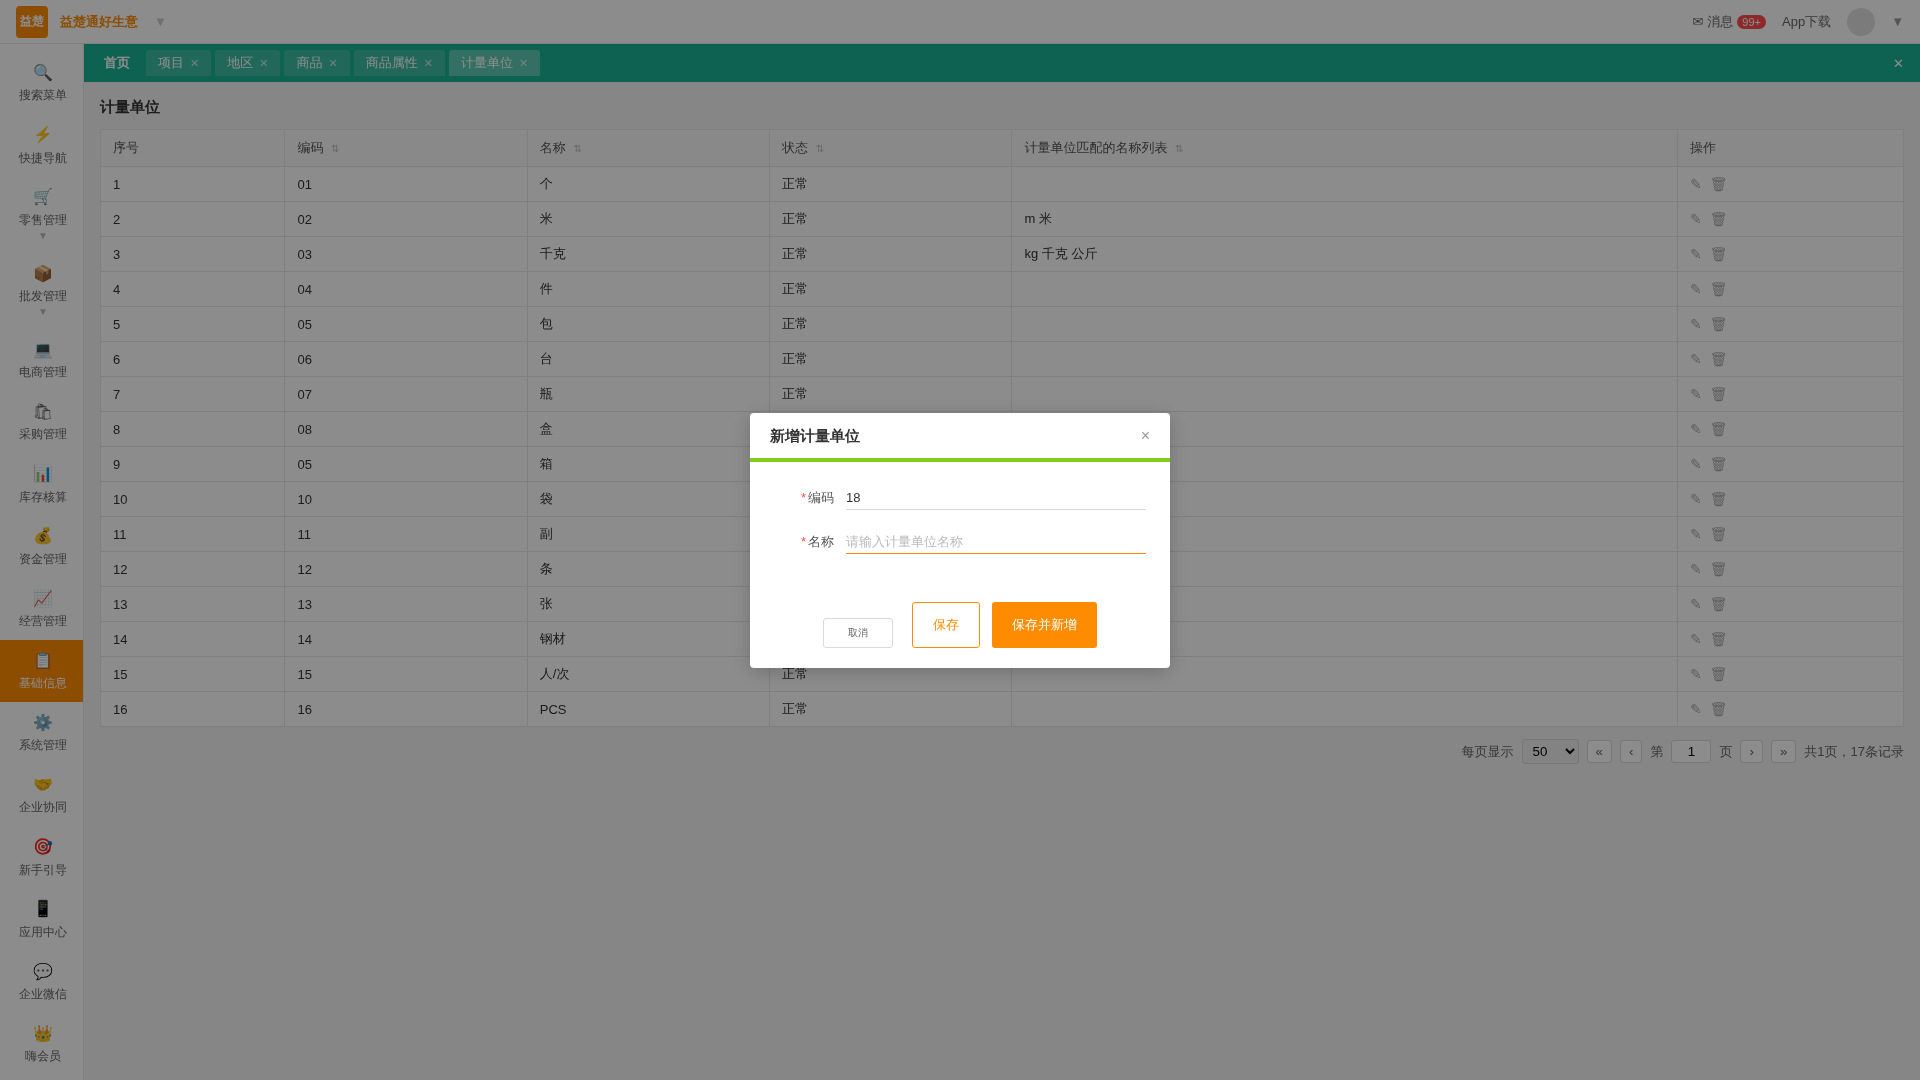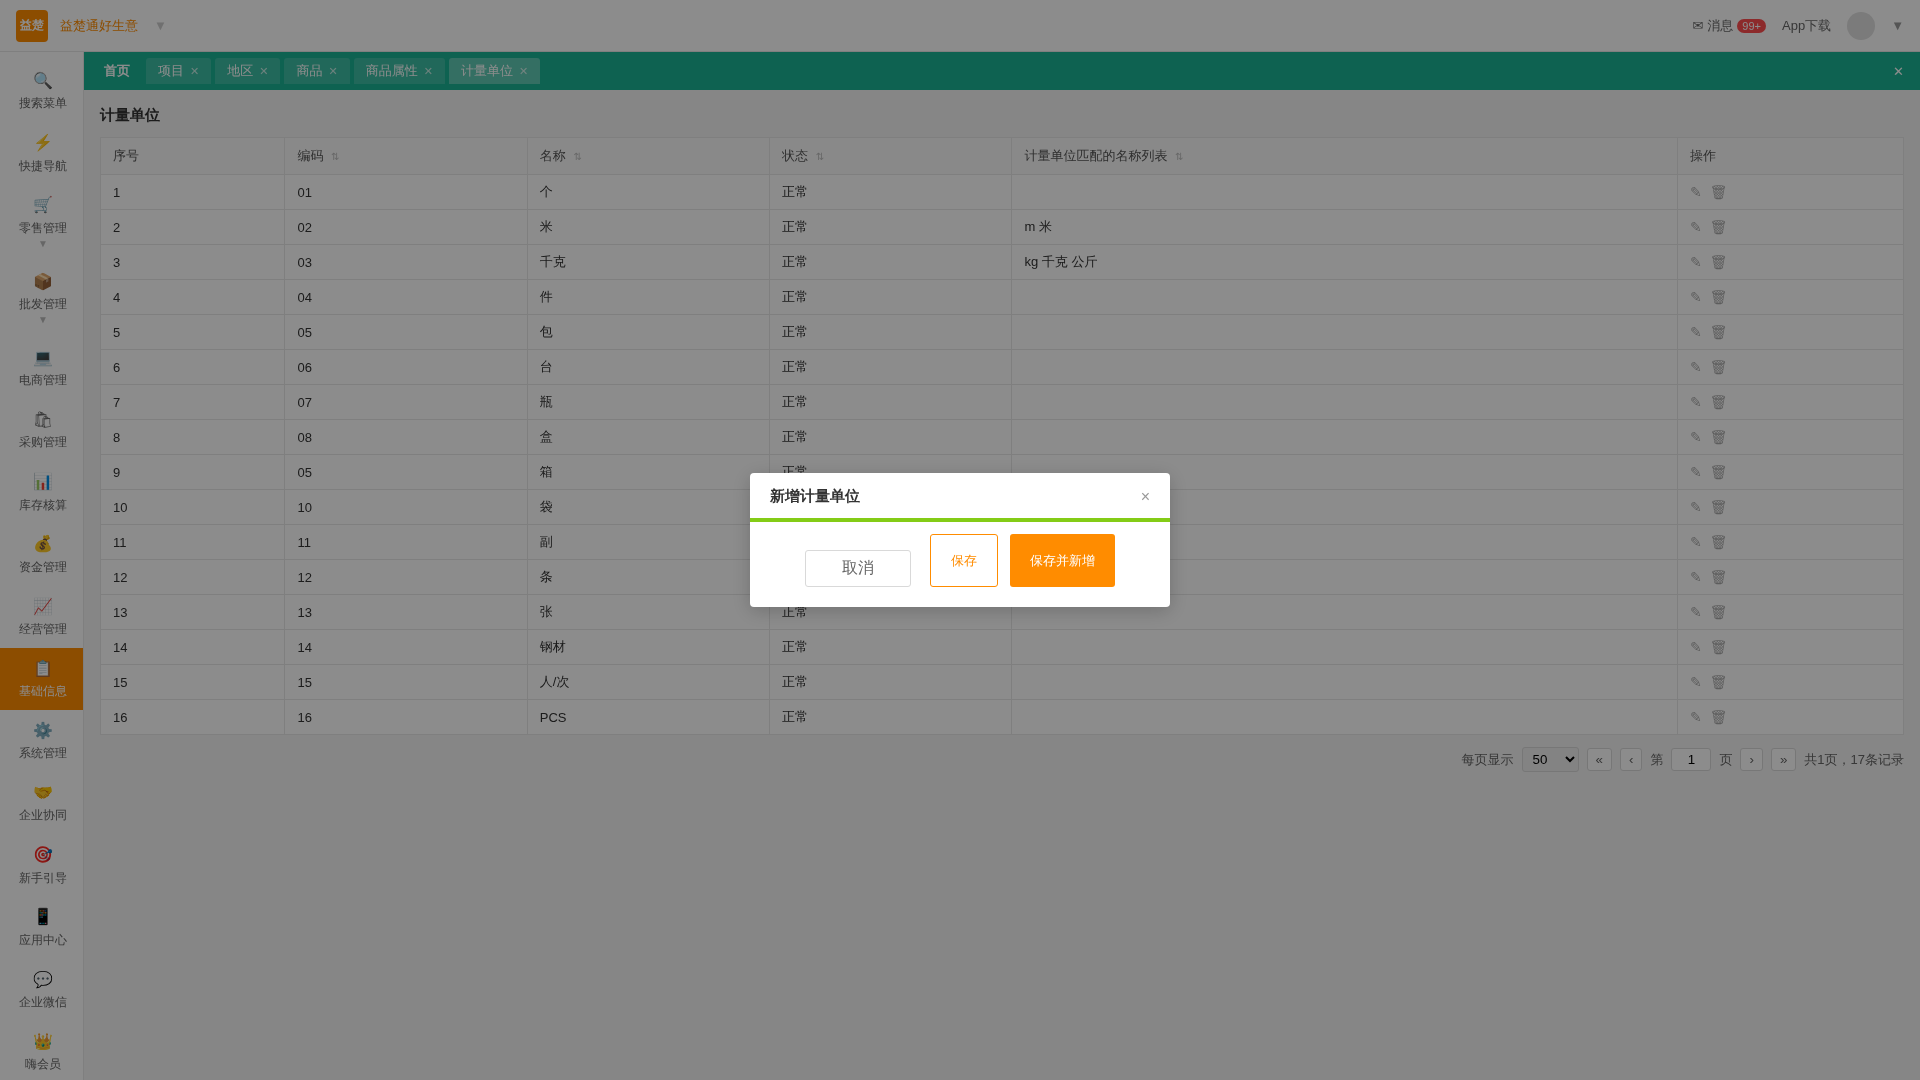--- a/index.html
+++ b/index.html
@@ -1,20 +1,20 @@
 <!DOCTYPE html>
 <html><head>
   <meta charset="utf-8">
   <style>
     * { box-sizing: border-box; margin: 0; padding: 0; }
     body { font-family: 'Microsoft YaHei', Arial, sans-serif; font-size: 13px; background: #f0f2f5; color: #333; height: 1080px; width: 1920px; overflow: hidden; }
 
     
     .top-bar {
-      height: 52px;
+      height: 44px;
       background: #fff;
       display: flex;
       align-items: center;
       justify-content: space-between;
       padding: 0 16px;
       border-bottom: 1px solid #e8e8e8;
       position: relative;
       z-index: 10;
     }
     .top-bar-left { display: flex; align-items: center; gap: 12px; }
@@ -176,26 +176,26 @@
     }
     .form-input.active-border { border-bottom-color: #ff8c00; }
     .form-input::placeholder { color: #bbb; }
     .modal-footer {
       display: flex;
       justify-content: center;
       gap: 12px;
       padding: 12px 20px 20px;
     }
     .btn-cancel {
-      padding: 7px 36px;
+      padding: 7px 24px;
       border: 1px solid #d9d9d9;
       background: #fff;
       border-radius: 3px;
       cursor: pointer;
-      font-size: 16px;
+      font-size: 10px;
       color: #666;
       margin-top: 16px;
     }
     .btn-save {
       padding: 7px 20px;
       border: 1px solid #ff8c00;
       background: #fff;
       border-radius: 3px;
       cursor: pointer;
       font-size: 13px;
@@ -216,21 +216,21 @@
     .sort-icon { display: inline-block; margin-left: 4px; color: #bbb; font-size: 10px; }
   </style>
 </head>
 <body>
 
 <div class="top-bar">
   <div class="top-bar-left">
     <div class="logo-area">
       <div class="logo-icon">益楚</div>
     </div>
-    <span style="font-size:13px;color:#ff8c00;font-weight:normal;">益楚通好生意</span>
+    <span style="font-size:13px;color:#ff8c00;font-weight:bold;">益楚通好生意</span>
     <span style="color:#ccc;margin-left:4px;">▼</span>
   </div>
   <div class="top-bar-right">
     <span style="display:flex;align-items:center;gap:4px;cursor:pointer;">
       <span>✉</span>
       <span>消息</span>
       <span class="nav-badge">99+</span>
     </span>
     <span style="cursor:pointer;">App下载</span>
     <div class="user-avatar"></div>
@@ -585,19 +585,33 @@
     </div>
   </div>
 </div>
 
 <div class="modal-overlay">
   <div class="modal">
     <div class="modal-header">
       <span class="modal-title">新增计量单位</span>
       <span class="modal-close">×</span>
     </div>
+    <div class="modal-body">
+      <div class="form-row">
+        <div class="form-label">
+          <span class="required">*</span>编码
+        </div>
+        <input type="text" class="form-input" value="18" style="">
+      </div>
+      <div class="form-row">
+        <div class="form-label">
+          <span class="required">*</span>名称
+        </div>
+        <input type="text" class="form-input active-border" placeholder="请输入计量单位名称" style="">
+      </div>
+    </div>
     <div class="modal-footer">
       <button class="btn-cancel">取消</button>
       <button class="btn-save">保存</button>
       <button class="btn-save-new">保存并新增</button>
     </div>
   </div>
 </div>
 
 </body></html>

